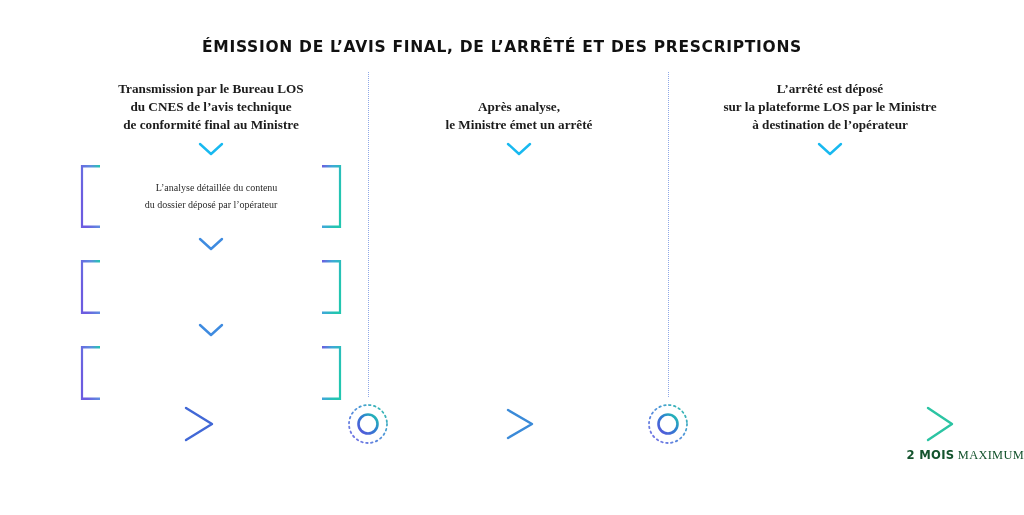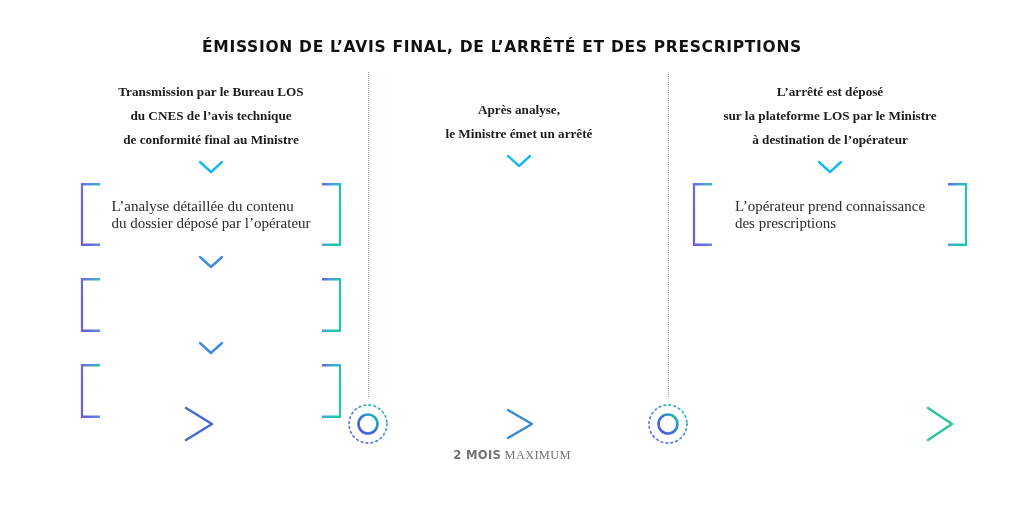--- a/index.html
+++ b/index.html
@@ -48,21 +48,21 @@
     top: 80px;
   }
   .col1 { left: 78px;  width: 266px; }
   .col2 { left: 380px; width: 278px; }
   .col3 { left: 690px; width: 280px; }
 
   .col-heading {
     font-family: "Liberation Serif", "DejaVu Serif", serif;
     font-weight: bold;
     font-size: 13.2px;
-    line-height: 24px;
+    line-height: 18px;
     text-align: center;
     color: #1c1c1c;
   }
 
   
   .chev {
     display: block;
     margin: 0 auto;
     width: 26px;
     height: 14px;
@@ -74,23 +74,23 @@
     position: relative;
     box-sizing: border-box;
     padding: 16px 26px;
     min-height: 56px;
     display: flex;
     align-items: center;
     justify-content: center;
   }
   .bracket .btxt {
     font-family: "Liberation Serif", "DejaVu Serif", serif;
-    font-size: 15px;
+    font-size: 10px;
     line-height: 16.5px;
-    text-align: left;
+    text-align: right;
     color: #2a2a2a;
     position: relative;
     z-index: 2;
   }
   .bracket .br-svg {
     position: absolute;
     inset: 0;
     width: 100%;
     height: 100%;
     z-index: 1;
@@ -103,24 +103,24 @@
     left: 0;
     top: 392px;
     width: 1024px;
     height: 66px;
   }
   .tl-caption {
     position: absolute;
     top: 448px;
     left: 0;
     width: 1024px;
-    text-align: center;
+    text-align: right;
     font-family: "Liberation Serif", "DejaVu Serif", serif;
     font-size: 12.4px;
-    color: #737373;
+    color: #14532d;
   }
   .tl-caption b {
     font-family: "DejaVu Sans", "Liberation Sans", sans-serif;
     font-weight: bold;
     font-size: 11.6px;
     letter-spacing: 0.3px;
   }
   .tl-caption .reg { letter-spacing: 0.3px; }
 </style>
 </head>
@@ -220,27 +220,20 @@
 
 <div class="column col3">
   <div class="col-heading">L’arrêté  est déposé<br>sur la plateforme LOS par le Ministre<br>à destination de l’opérateur</div>
 
   <div class="chev-wrap">
     <svg class="chev" viewBox="0 0 26 14">
         <path d="M2 2 L13 12 L24 2" fill="none" stroke="#18B9F0" stroke-width="2.4" stroke-linecap="round" stroke-linejoin="round"></path>
       </svg>
   </div>
 
-  <div class="bracket">
-    <svg class="br-svg" viewBox="0 0 280 58" preserveAspectRatio="none" aria-hidden="true">
-      <path d="M22 2 L4 2 L4 56 L22 56" fill="none" stroke="url(#gradBracketL)" stroke-width="2.2"></path>
-      <path d="M258 2 L276 2 L276 56 L258 56" fill="none" stroke="url(#gradBracketR)" stroke-width="2.2"></path>
-    </svg>
-    <div class="btxt">L’opérateur prend connaissance<br>des  prescriptions</div>
-  </div>
 </div>
 
 <div class="timeline">
   <svg width="1024" height="66" viewBox="0 0 1024 66" aria-hidden="true">
 
     <line x1="64" y1="32" x2="952" y2="32" stroke="url(#gradLine)" stroke-width="2.4"></line>
 
     <g>
       <path d="M186 16 L212 32 L186 48" fill="none" stroke="#4168D6" stroke-width="2.4" stroke-linecap="round" stroke-linejoin="round"></path>
     </g>

